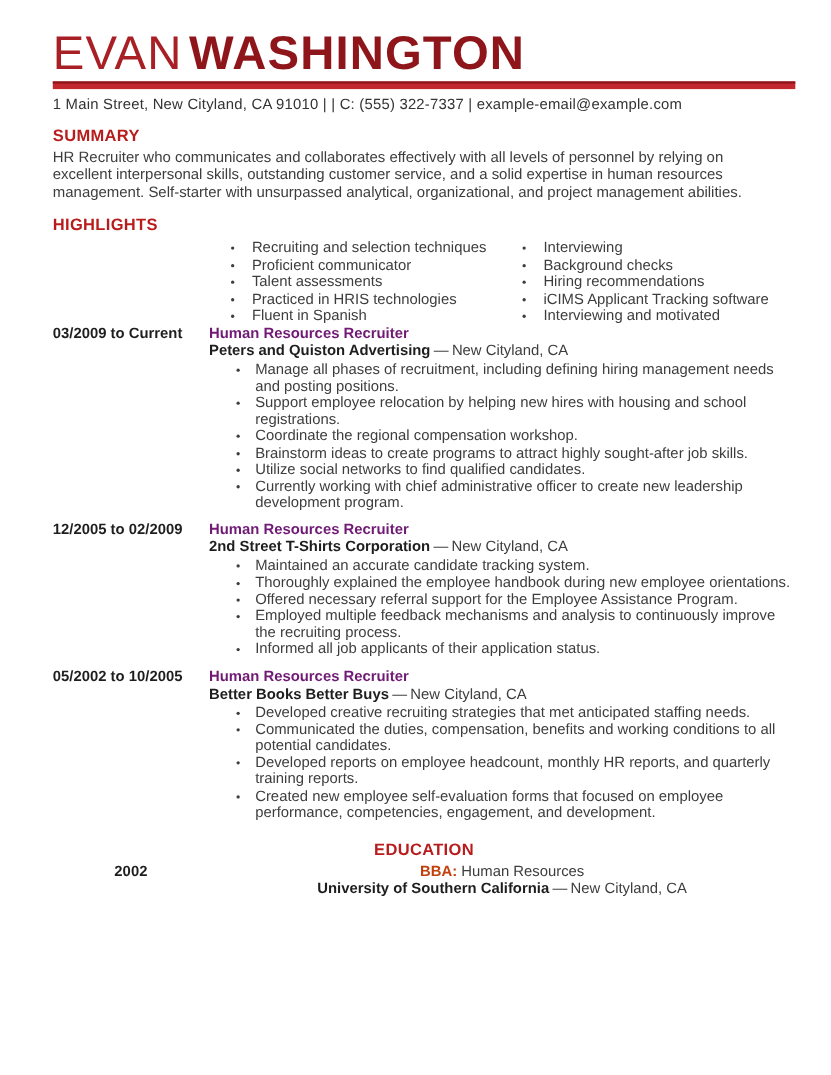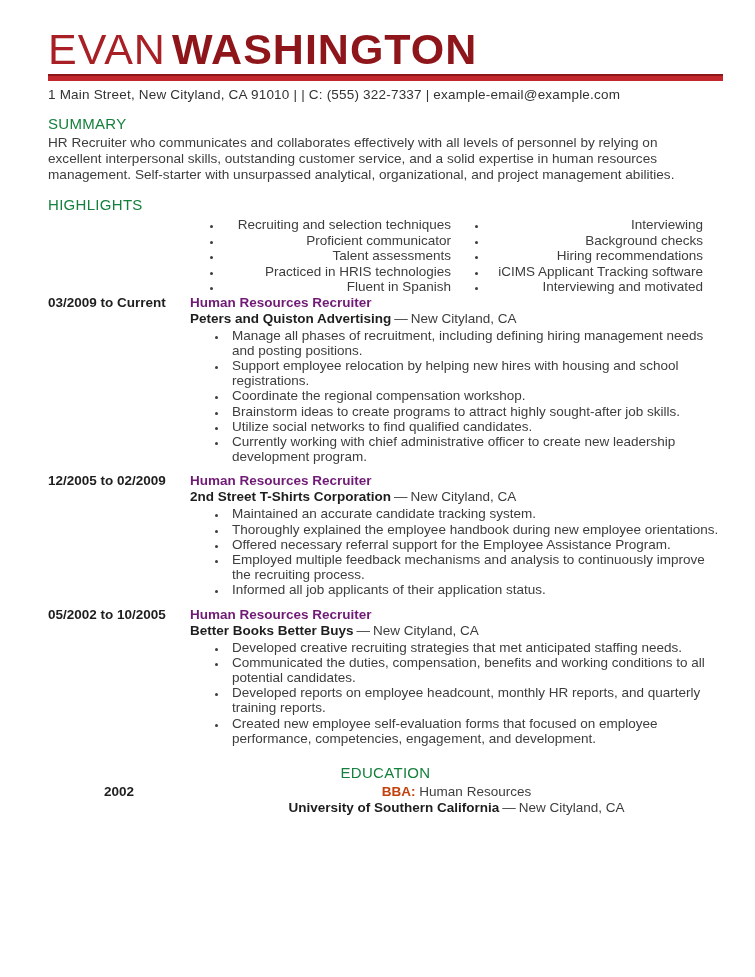--- a/index.html
+++ b/index.html
@@ -13,29 +13,29 @@
 
   
   .name{line-height:1;white-space:nowrap;letter-spacing:1px;}
   .name .first{font-weight:400;font-size:43px;color:#a82025;}
   .name .last{font-weight:800;font-size:43px;color:#8e161b;margin-left:6px;}
   .rule{height:5px;background:#c1272d;border-top:2px solid #8e161b;margin-top:3px;}
   .contact{margin-top:6px;font-size:13.5px;color:#333333;letter-spacing:0.2px;}
 
   
   .sec-heading{
-    color:#15803d;font-weight:400;font-size:15px;
+    color:#b91c1c;font-weight:700;font-size:15px;
     letter-spacing:0.3px;margin:13px 0 3px 0;
   }
   .summary-text{
     font-size:13.6px;line-height:16px;max-width:662px;margin:2px 0 0 0;
   }
 
   
-  .hl-grid{display:grid;grid-template-columns:265px auto;margin-left:157px;margin-top:4px;text-align:right;}
+  .hl-grid{display:grid;grid-template-columns:265px auto;margin-left:157px;margin-top:4px;}
   ul{margin:0;padding-left:18px;}
   li{font-size:13.5px;line-height:15.5px;}
   li::marker{color:#3d3d3d;font-size:11px;}
   .hl-grid ul.col1{max-width:228px;}
   .hl-grid ul.col2{max-width:215px;}
   .hl-grid li{padding-left:6px;}
 
   
   .job{display:grid;grid-template-columns:142px 1fr;margin-bottom:9px;}
   .dates{font-weight:700;color:#1e1e1e;font-size:13.5px;line-height:16px;}

